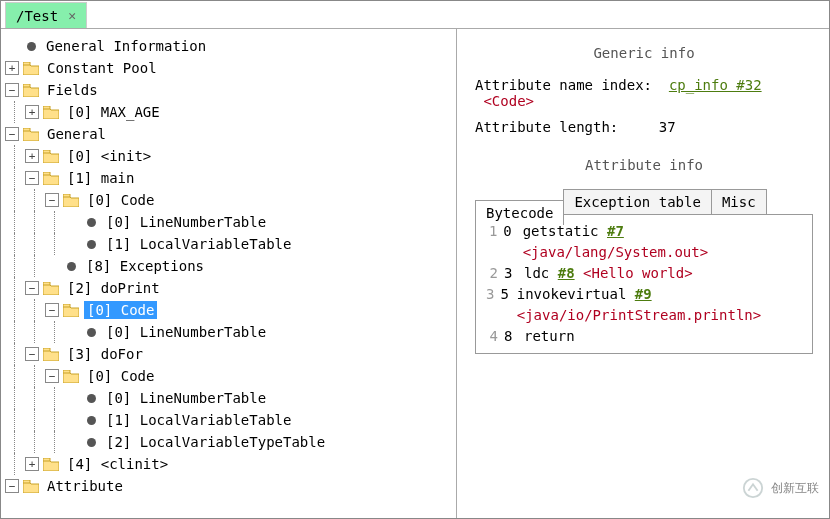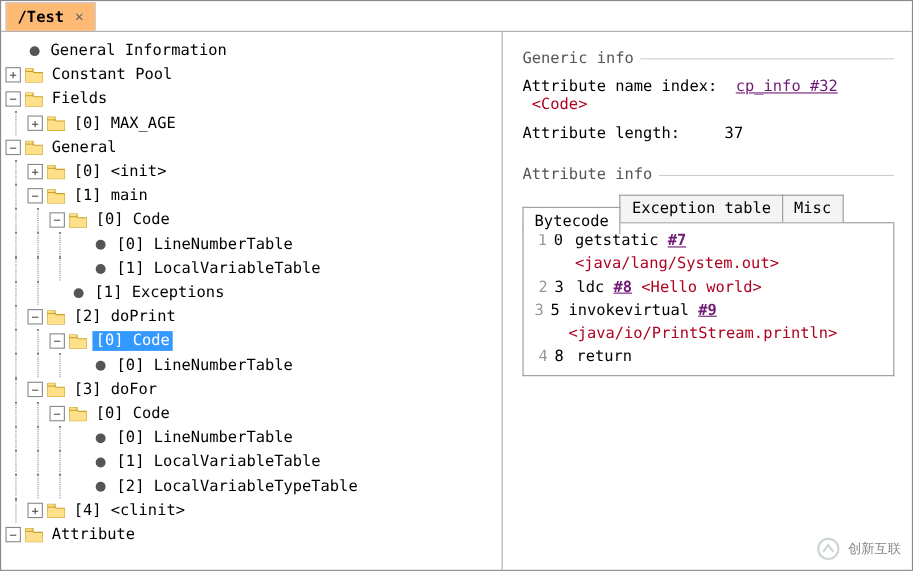--- a/index.html
+++ b/index.html
@@ -20,24 +20,23 @@
       align-items: flex-end;
       padding-left: 4px;
     }
     .tab {
       display: flex;
       align-items: center;
       height: 26px;
       padding: 0 8px 0 10px;
       border: 1px solid #ccc;
       border-bottom: none;
-      background: #fdba74;
+      background: #86efac;
       gap: 8px;
       font-size: 14px;
-      font-weight: bold;
     }
     .tab-close {
       width: 12px; height: 12px;
       display: inline-flex; align-items:center; justify-content:center;
       font-size: 13px; color: #666; cursor: default;
     }
     .main {
       display: flex;
       height: calc(100% - 28px);
     }
@@ -91,25 +90,25 @@
       display: inline-block;
       margin: 0 7px 0 4px;
     }
     .node-label { padding: 1px 3px; }
     .node-selected { background: #3399ff; color: #fff; }
     
     .fieldset-label {
       color: #555;
       font-size: 14px;
       margin: 6px 0 10px 0;
-      display: flex; align-items: center; gap: 6px;
+      display: flex; align-items: center; gap: 6px; flex-direction: column;
     }
     .fieldset-label .line { flex:1; height:1px; background:#ccc; }
     .info-row { margin: 10px 0; font-size: 14px; }
-    .link-green { color: #701a75; text-decoration: underline; }
+    .link-green { color: #4d7c0f; text-decoration: underline; }
     .type-red { color: #b00020; }
     .attr-len-val { display:inline-block; margin-left: 32px; }
     .sub-tabs {
       display: flex;
       margin-top: 10px;
       border-bottom: 1px solid #999;
       font-size: 14px;
     }
     .sub-tab {
       padding: 4px 10px;
@@ -126,21 +125,21 @@
       font-family: "SimSun", "NSimSun", monospace;
       font-size: 14px;
       line-height: 1.5;
     }
     .bc-row { display: flex; gap: 6px; }
     .bc-lineno { color: #999; width: 14px; text-align: right; }
     .bc-offset { width: 14px; }
     .bc-instr { font-weight: normal; }
     .watermark {
       position: absolute;
-      right: 10px; bottom: 8px;
+      right: 10px; bottom: 19px;
       opacity: 0.5;
       font-size: 12px;
     }
     .watermark svg { vertical-align: middle; }
   </style>
 </head>
 <body>
 
 <div class="tab-bar">
   <div class="tab">
@@ -267,21 +266,21 @@
             <span class="icon-dot"></span>
             <span class="node-label">[1] LocalVariableTable</span>
           </div>
         </li>
         <li>
           <div class="tree-node">
             <span class="indent"></span>
             <span class="indent"></span>
             <span class="twisty-spacer"></span>
             <span class="icon-dot"></span>
-            <span class="node-label">[1] Exceptions</span>
+            <span class="node-label">[8] Exceptions</span>
           </div>
         </li>
         <li>
           <div class="tree-node">
             <span class="indent"></span>
             <span class="twisty">−</span>
             <span class="icon-folder">
               <svg width="16" height="13">
                 <path d="M0 2 L6 2 L8 4 L16 4 L16 13 L0 13 Z" fill="#ffe08a" stroke="#c9a227"></path>
                 <rect x="0" y="0" width="7" height="3" fill="#ffe08a" stroke="#c9a227"></rect>

